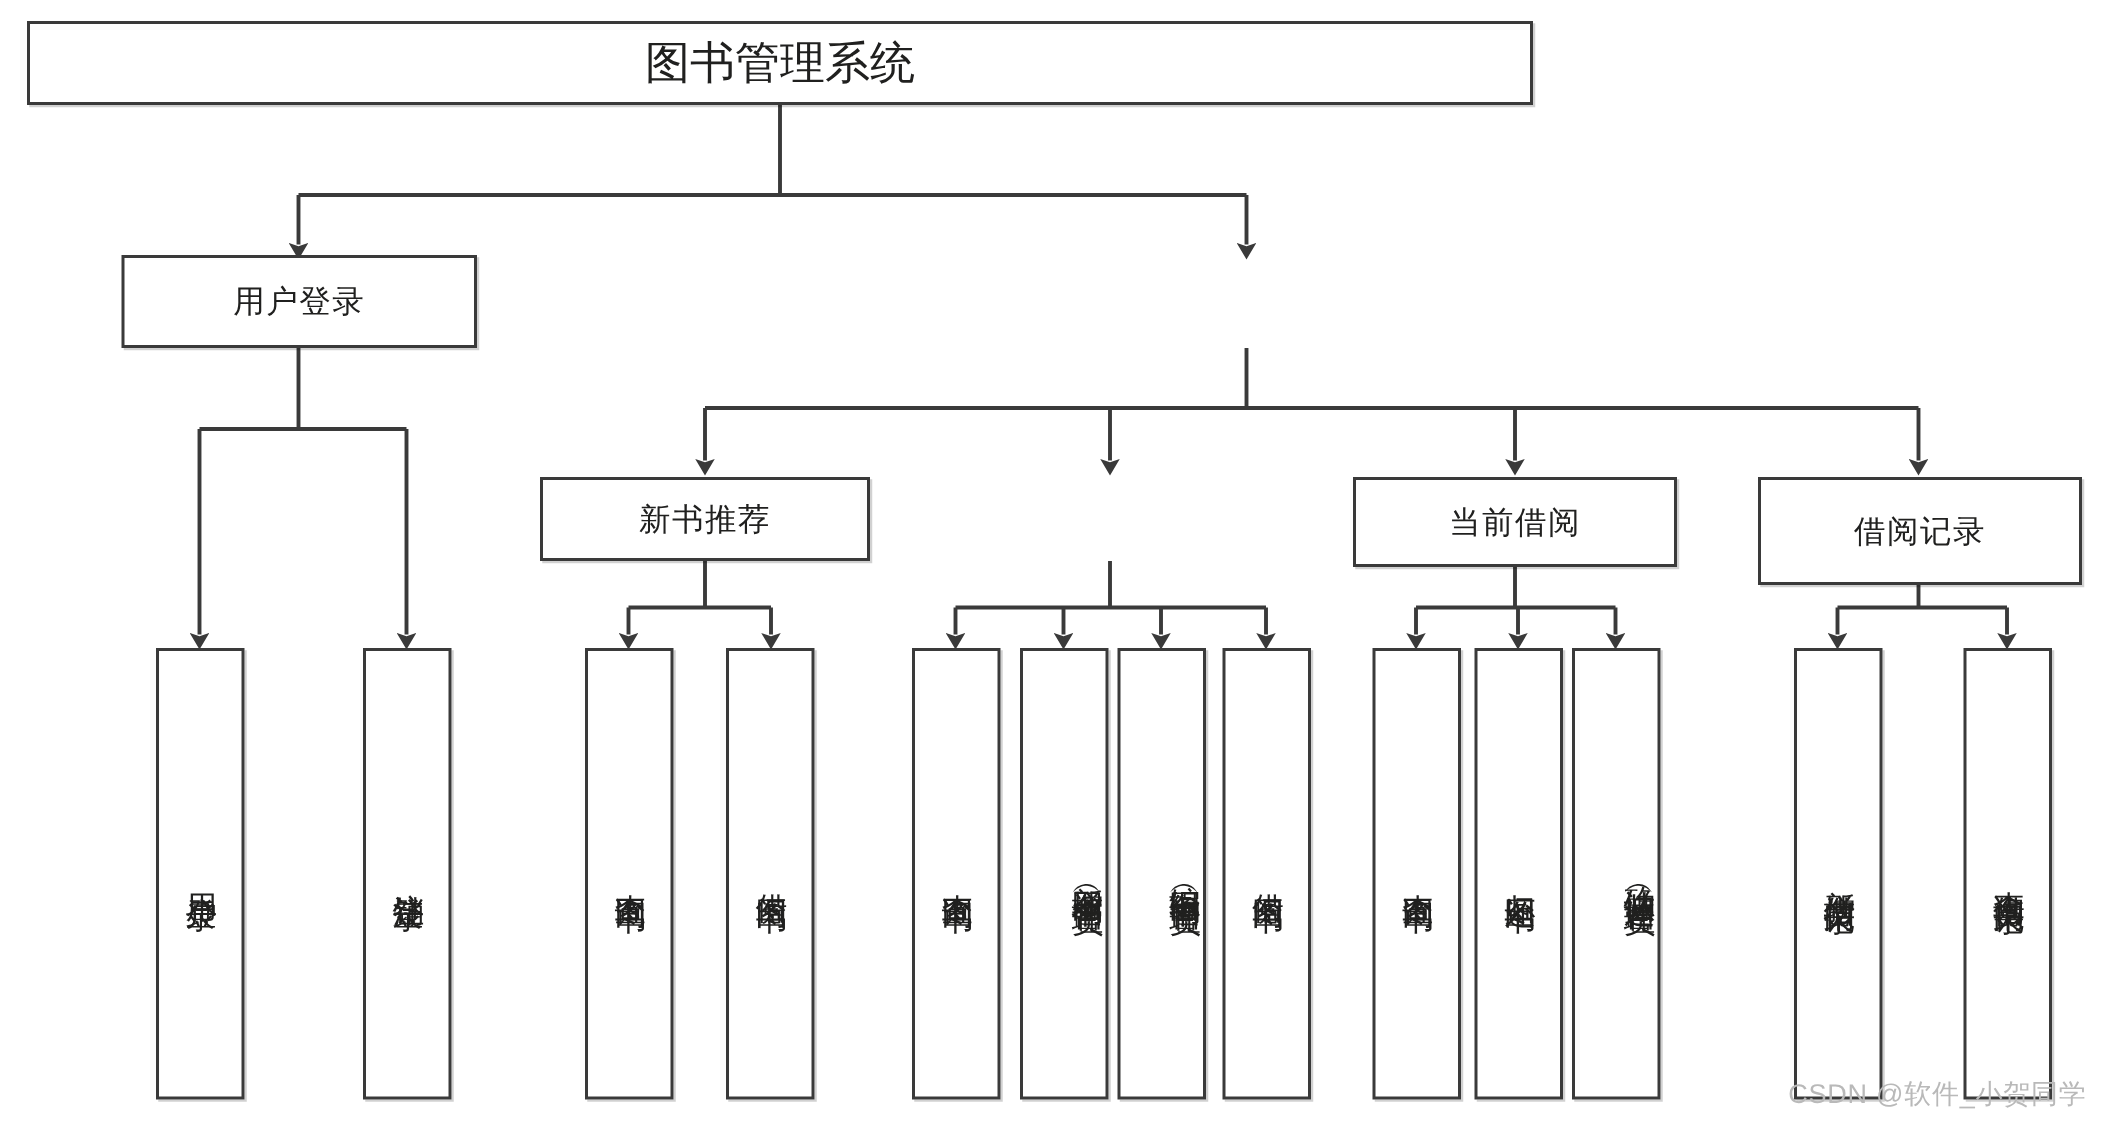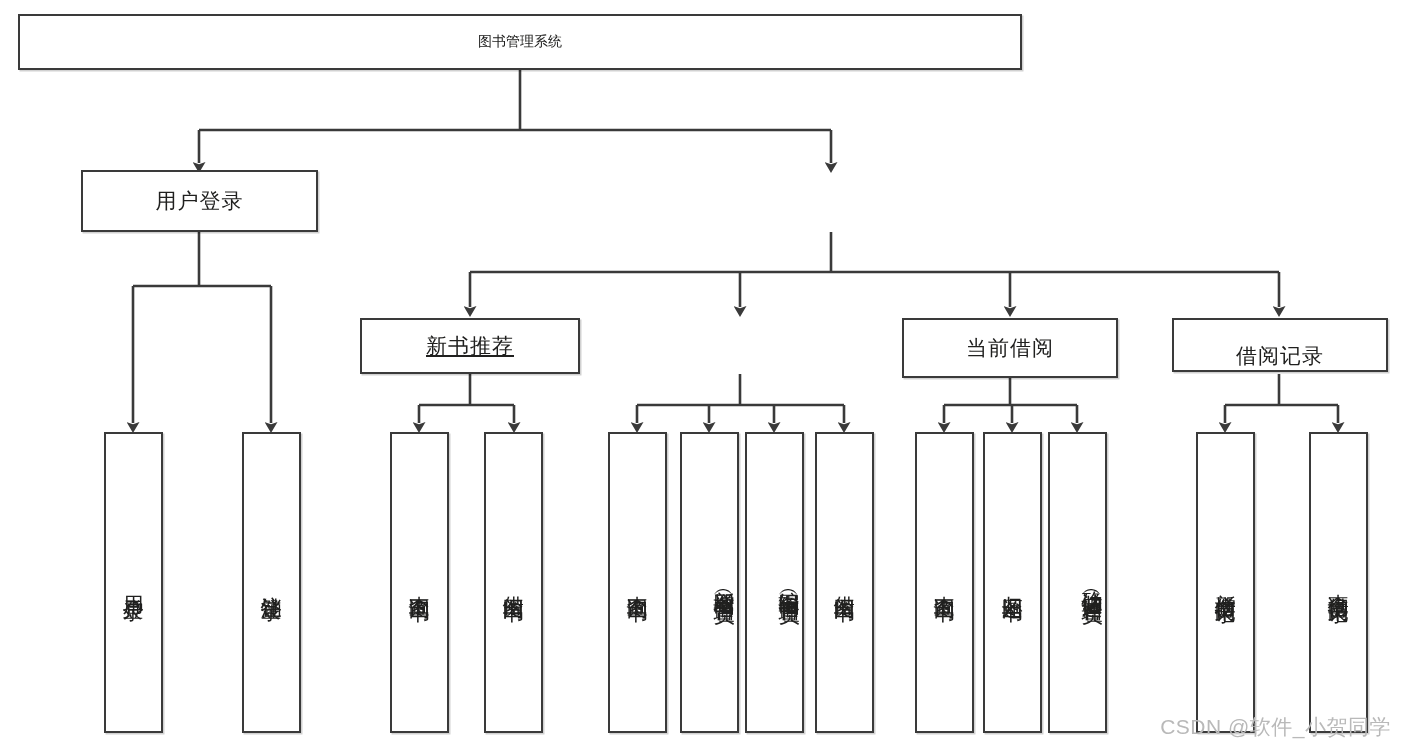--- a/index.html
+++ b/index.html
@@ -34,41 +34,41 @@
     align-items: center;
     justify-content: center;
     color: #20201f;
     box-shadow: 1.5px 1.5px 0 rgba(0,0,0,0.18);
   }
   .node.h {
     font-size: 21px;
     letter-spacing: 1px;
   }
   .node.root {
-    font-size: 14px;
+    font-size: 30px;
   }
   .node.v {
     writing-mode: vertical-rl;
     text-orientation: upright;
     font-size: 21px;
     line-height: 1.22;
     letter-spacing: 2px;
     padding: 6px 0;
     align-items: flex-start;
     justify-content: center;
   }
   .node.v span {
     display: block;
     white-space: nowrap;
   }
   .watermark {
     position: absolute;
     right: 14px;
     bottom: 6px;
-    font-size: 21px;
+    font-size: 18px;
     color: #b9b9b9;
     letter-spacing: 0.5px;
     white-space: nowrap;
   }
 </style>
 </head>
 <body>
 
 <div id="canvas">
 
@@ -125,30 +125,30 @@
 
   <div class="node root" style="left:18px; top:14px; width:1004px; height:56px;">
     <span>图书管理系统</span>
   </div>
 
   <div class="node h" style="left:81px; top:170px; width:237px; height:62px;">
     <span>用户登录</span>
   </div>
 
 
-  <div class="node h" style="left:360px; top:318px; width:220px; height:56px;text-decoration:underline;">
+  <div class="node h" style="left:360px; top:318px; width:220px; height:56px;">
     <span>新书推荐</span>
   </div>
 
 
   <div class="node h" style="left:902px; top:318px; width:216px; height:60px;">
     <span>当前借阅</span>
   </div>
 
-  <div class="node h" style="left:1172px; top:318px; width:216px; height:54px;align-items:flex-end;">
+  <div class="node h" style="left:1172px; top:318px; width:216px; height:72px;">
     <span>借阅记录</span>
   </div>
 
   <div class="node v" style="left: 104px; top: 432px; width: 59px; height: 301px; align-items: center;">
     <span>用户登录</span>
   </div>
 
   <div class="node v" style="left: 242px; top: 432px; width: 59px; height: 301px; align-items: center;">
     <span>注销登录</span>
   </div>

